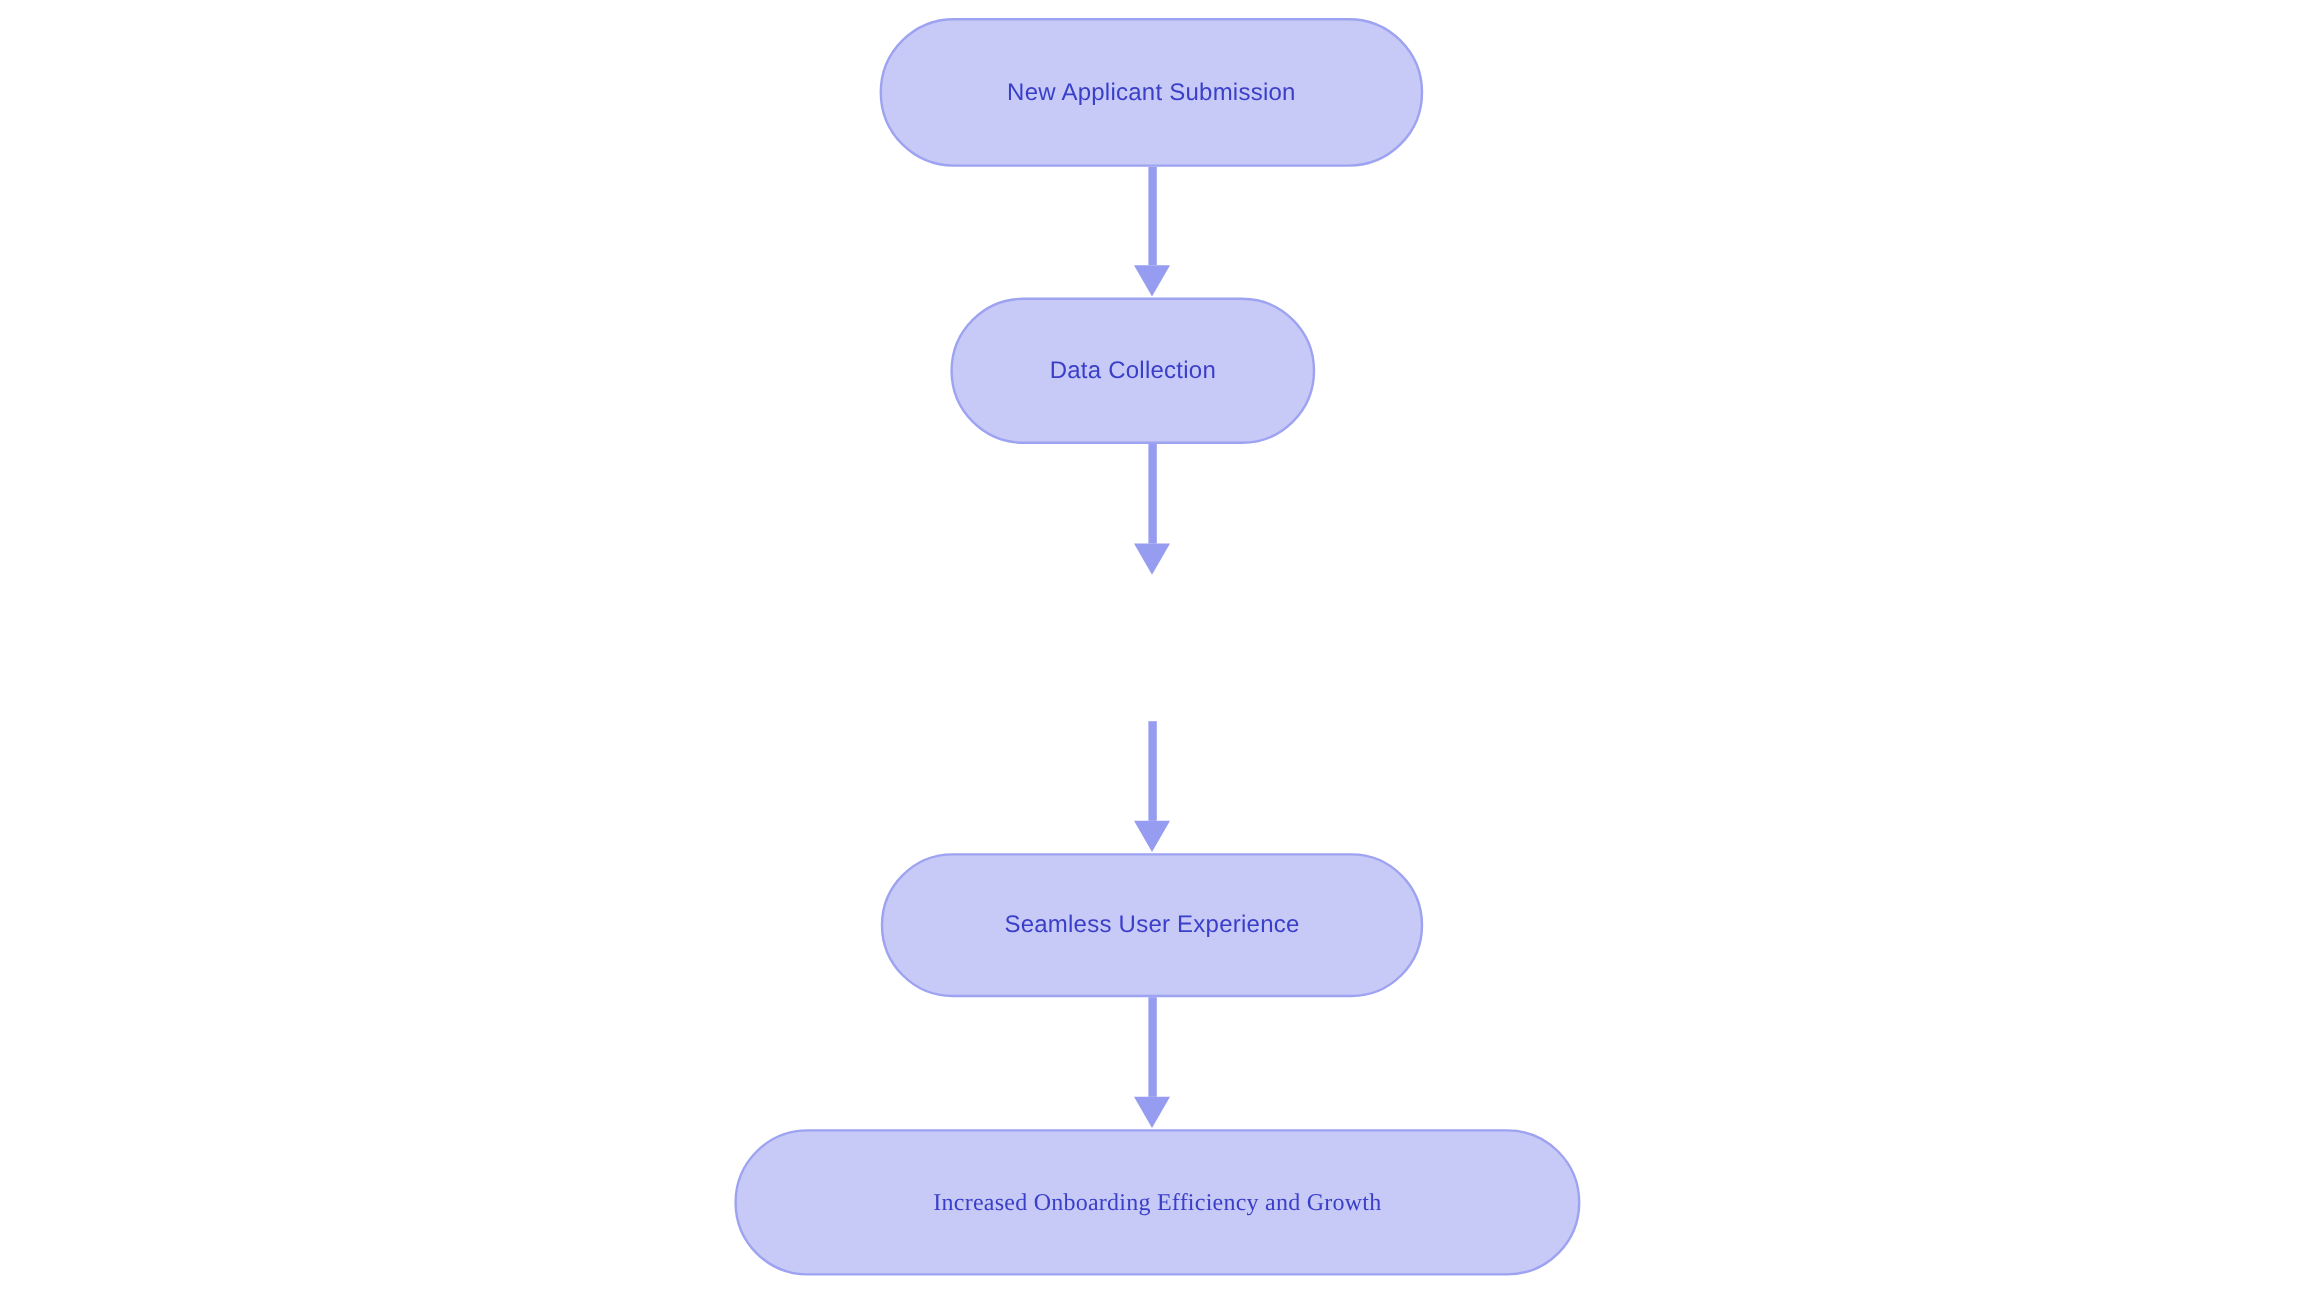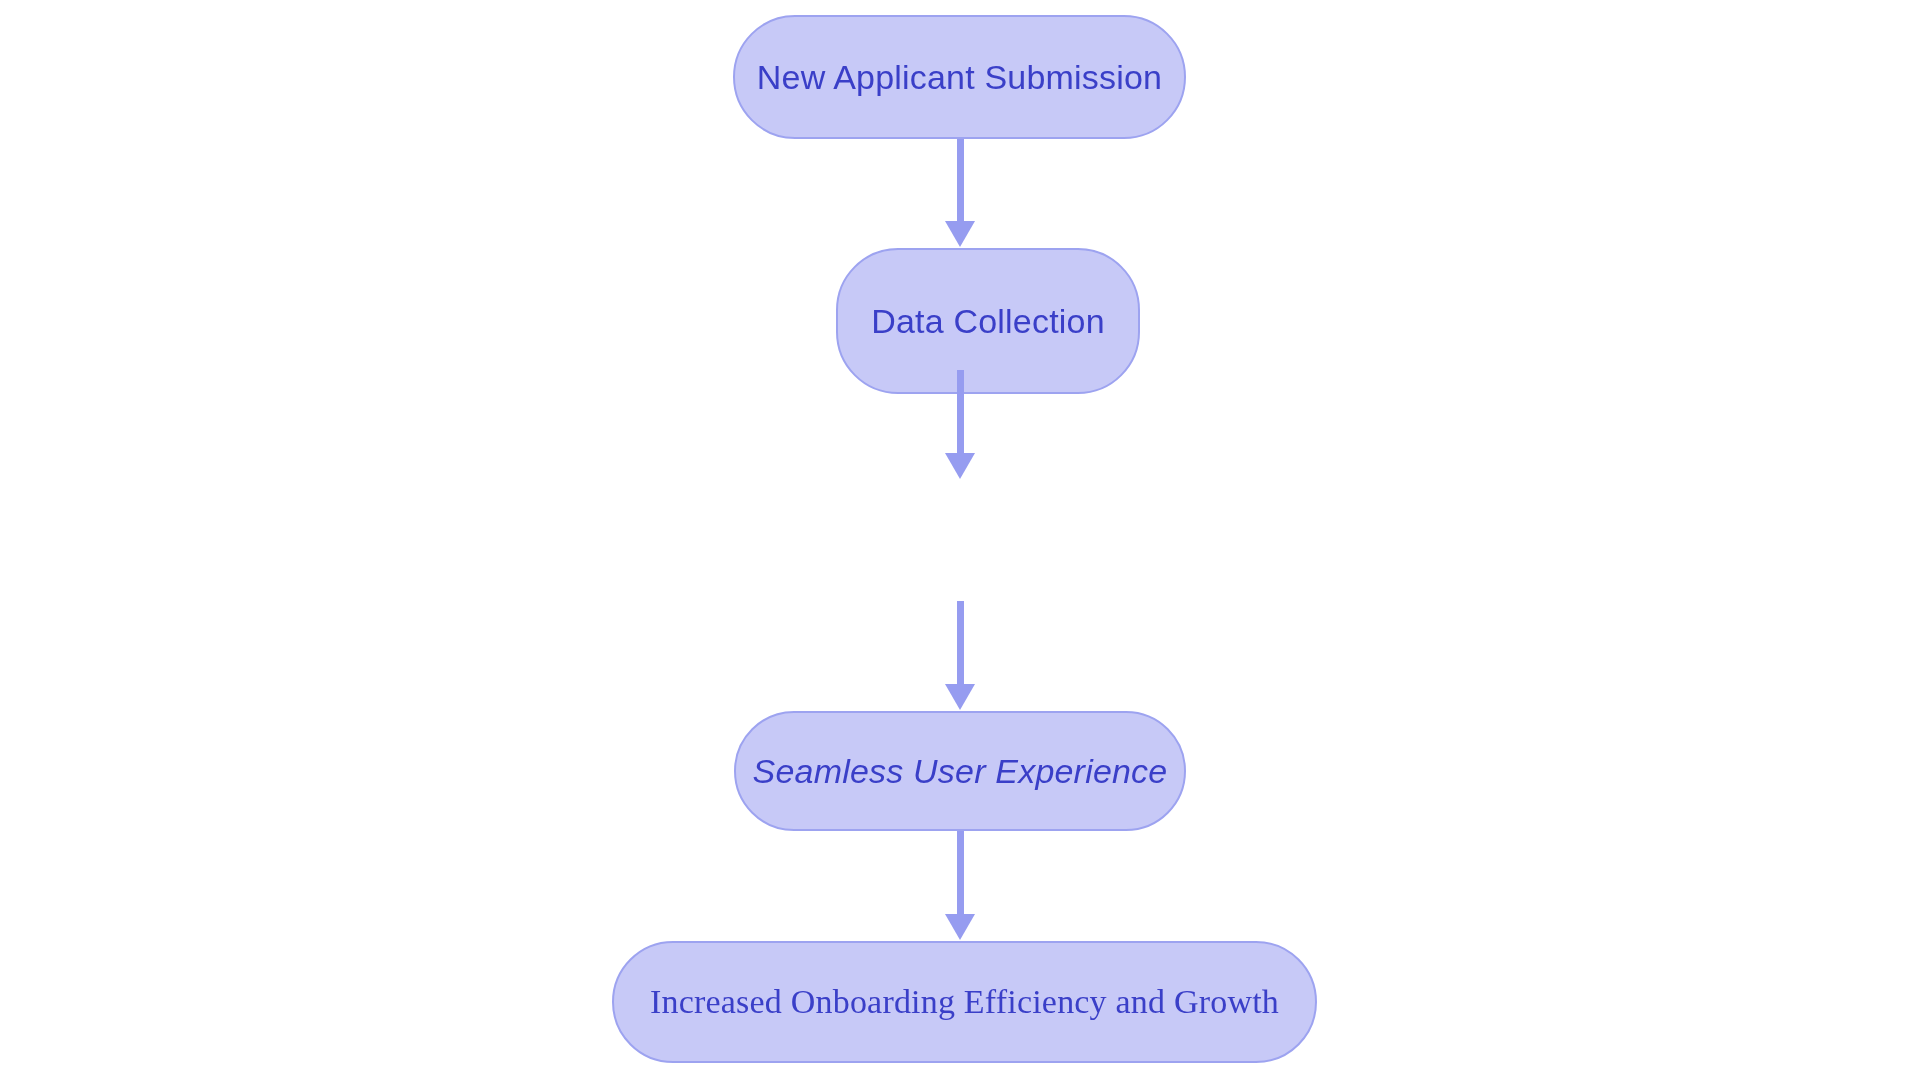--- a/index.html
+++ b/index.html
@@ -23,29 +23,29 @@
   }
   .node {
     position: absolute;
     display: flex;
     align-items: center;
     justify-content: center;
     background: var(--node-fill);
     border: 2px solid var(--node-border);
     border-radius: 62px;
     color: var(--node-text);
-    font-size: 34px;
+    font-size: 20px;
     letter-spacing: 0.2px;
     white-space: nowrap;
     text-align: center;
   }
   .n1 { left: 733px; top: 15px;  width: 453px; height: 124px; }
-  .n2 { left: 836px; top: 248px; width: 304px; height: 146px; }
+  .n2 { left: 792px; top: 248px; width: 304px; height: 122px; }
   .n3 { left: 811px; top: 480px; width: 298px; height: 121px; }
-  .n4 { left: 734px; top: 711px; width: 452px; height: 120px; font-style: italic; }
+  .n4 { left: 734px; top: 711px; width: 452px; height: 120px; }
   .n5 { left: 612px; top: 941px; width: 705px; height: 122px; font-family: Liberation Serif, serif; }
 
   .arrow {
     position: absolute;
     left: 945px;            
     width: 30px;
     display: flex;
     flex-direction: column;
     align-items: center;
   }

